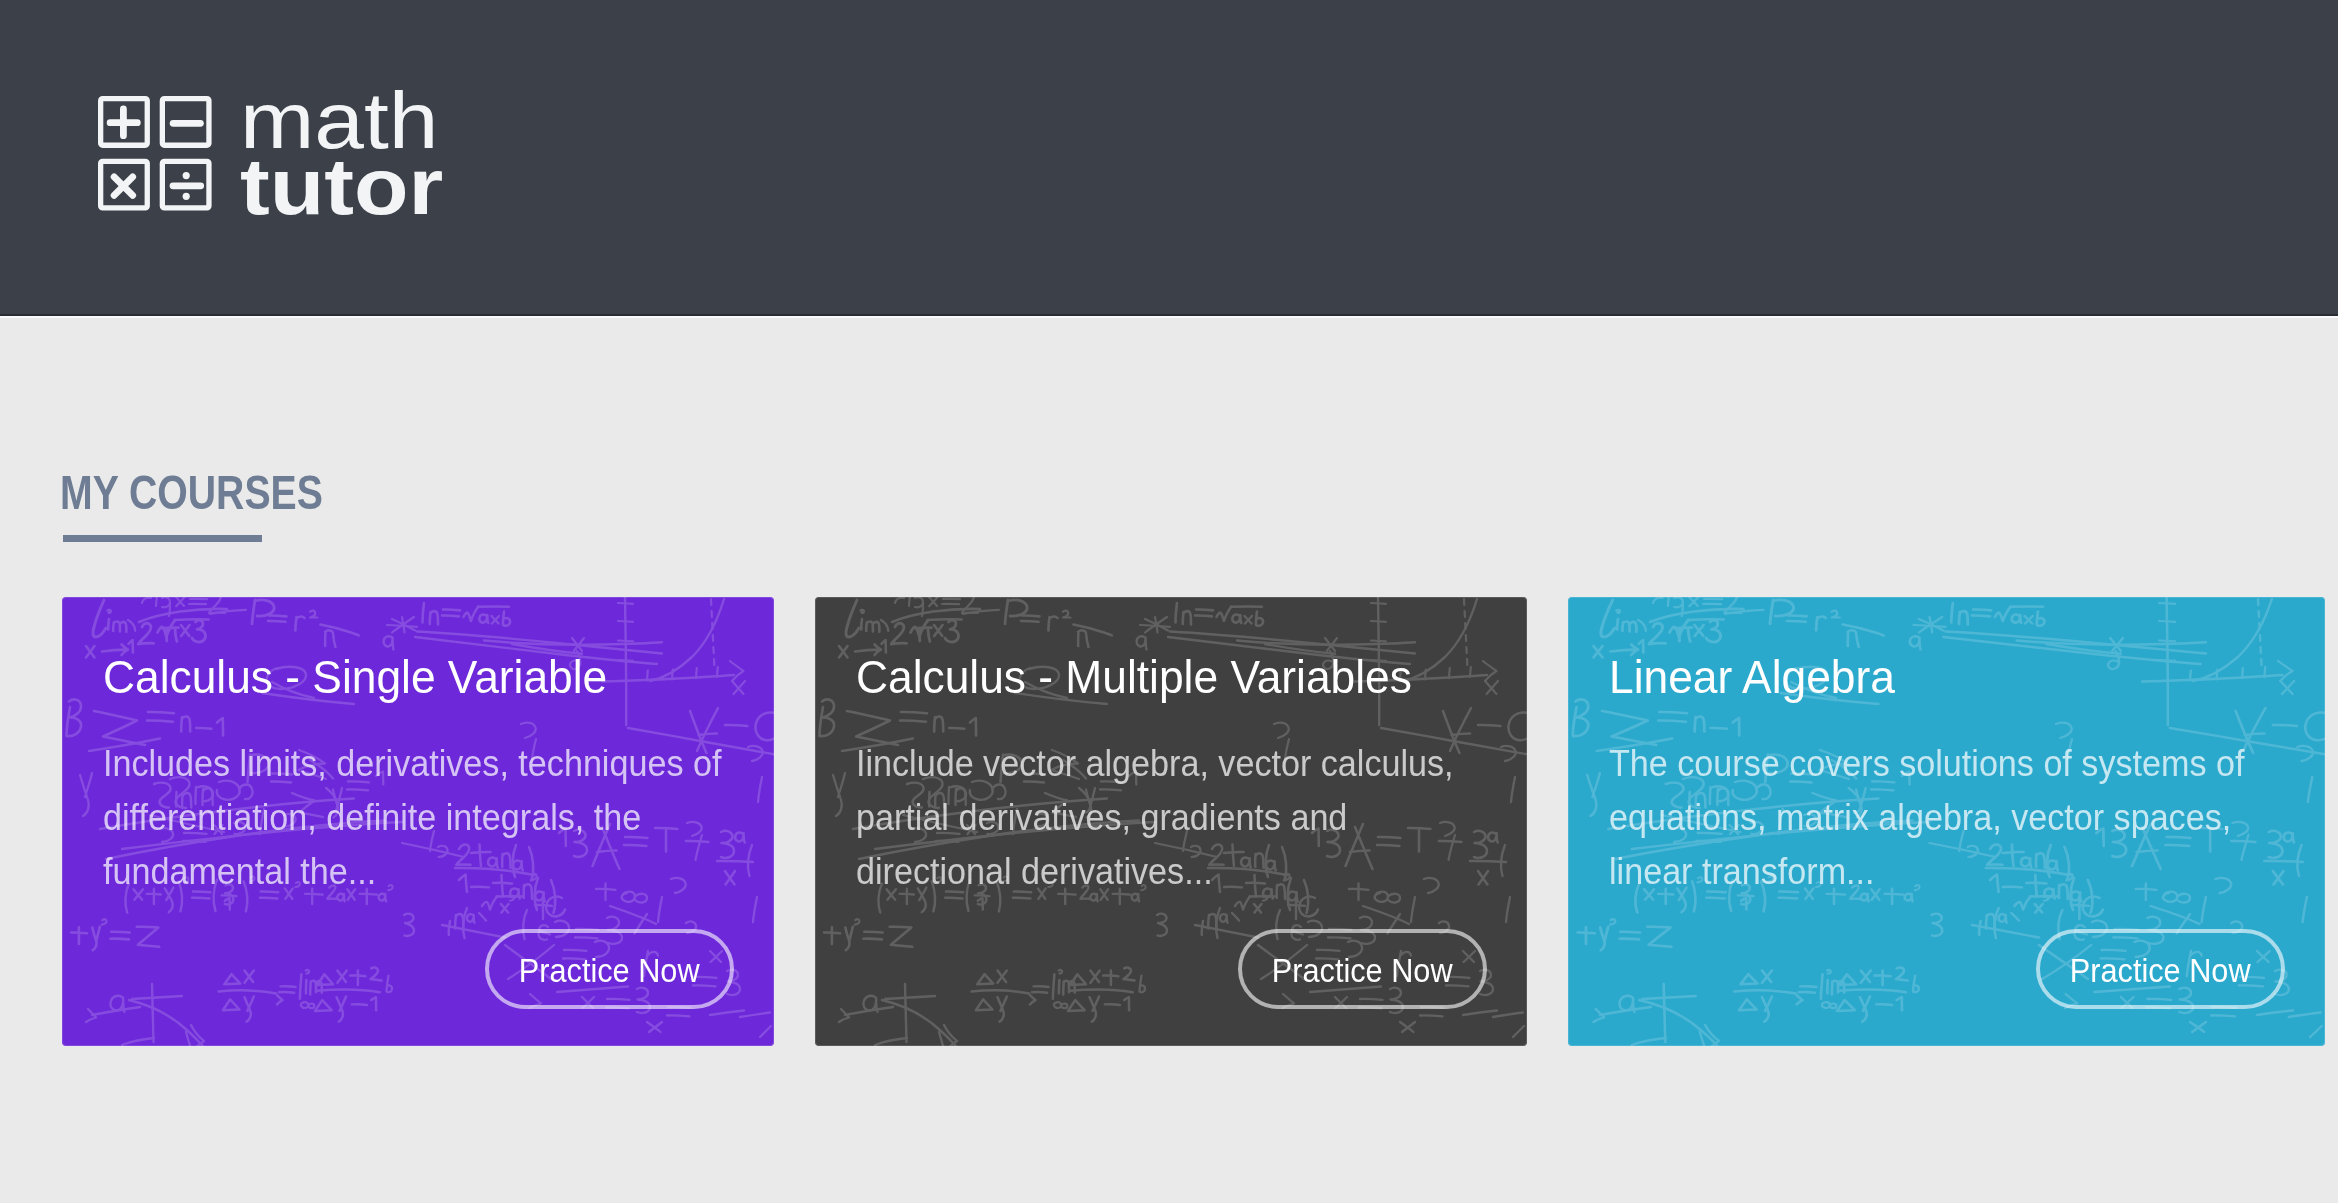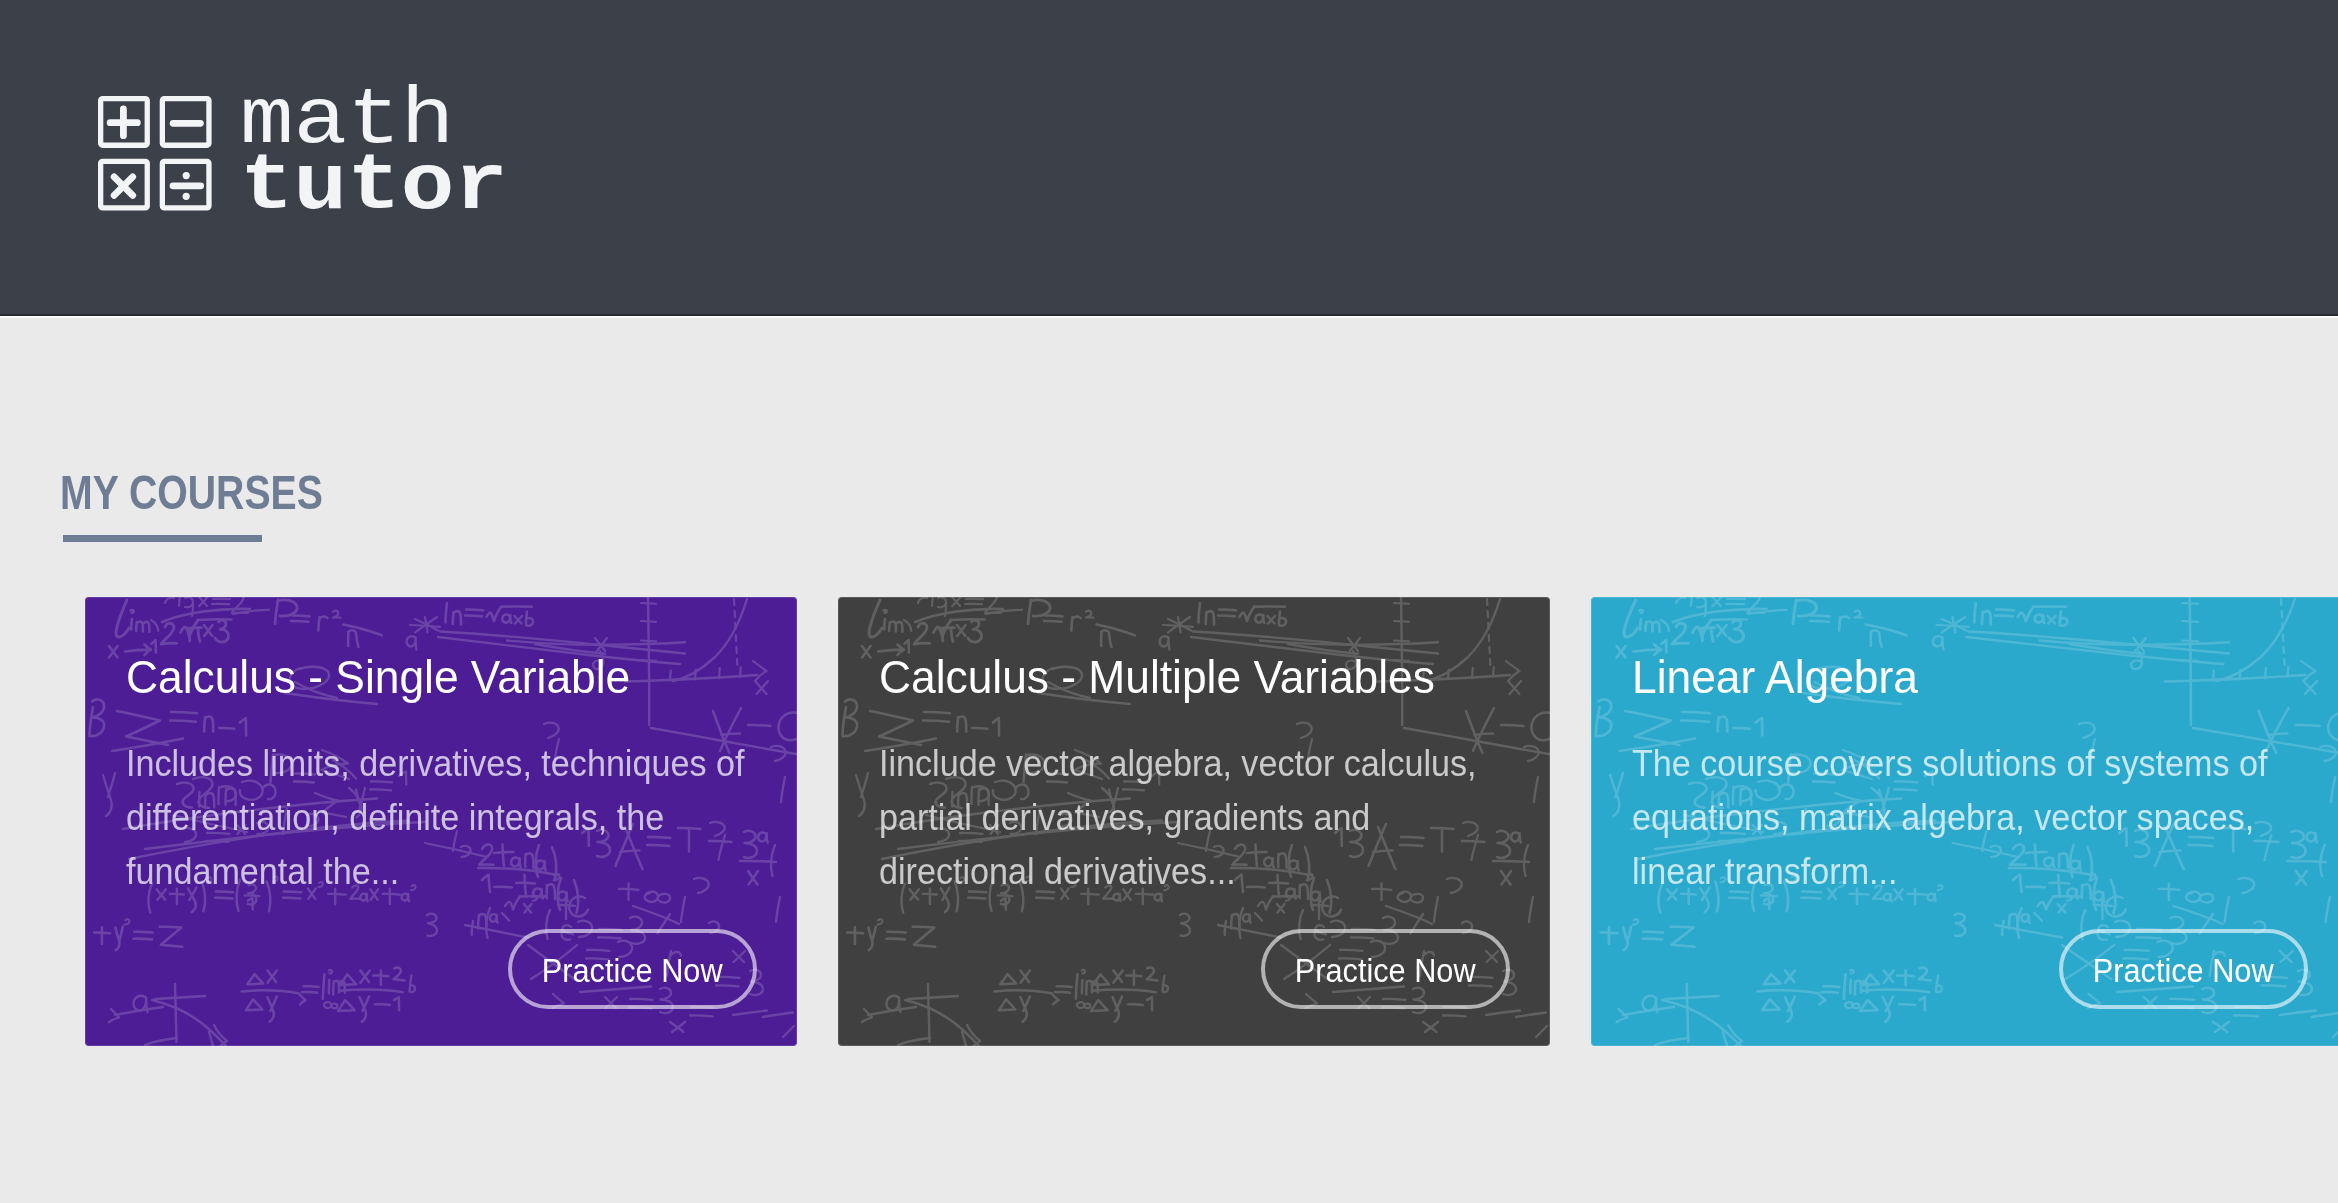--- a/index.html
+++ b/index.html
@@ -1,17 +1,17 @@
 <!DOCTYPE html>
 <html><head>
 <meta charset="utf-8">
 <style>
   html,body{margin:0;padding:0;}
   body{width:2338px;height:1203px;background:#eaeaea;font-family:"Liberation Sans",sans-serif;overflow:hidden;}
-  .header{height:316px;background:#3c4049;position:relative;box-sizing:border-box;border-bottom:2px solid #2a2e34;font-family:Liberation Mono, monospace;}
+  .header{height:316px;background:#3c4049;position:relative;box-sizing:border-box;border-bottom:2px solid #2a2e34;}
   .header-glow{position:absolute;left:0;top:316px;width:100%;height:2px;background:#fafafa;}
   .logo{position:absolute;left:98px;top:96px;display:flex;align-items:flex-start;}
   .logo-mark{width:115px;height:117px;display:block;}
   .logo-text{margin-left:27px;margin-top:-8px;color:#f3f4f5;transform:scaleX(1.13);transform-origin:0 0;}
   .logo-math{font-size:79px;font-weight:400;letter-spacing:0;line-height:66px;}
   .logo-tutor{font-size:79px;font-weight:700;letter-spacing:0;line-height:66px;}
   .section-title{position:absolute;left:60px;top:468px;margin:0;font-size:49px;font-weight:700;color:#6e7d94;line-height:49px;transform:scaleX(.80);transform-origin:0 0;white-space:nowrap;}
   .section-rule{position:absolute;left:63px;top:535px;width:199px;height:7px;background:#6e7d94;}
   .cards{position:absolute;left:62px;top:597px;display:flex;gap:41px;}
   .card{position:relative;width:712px;height:449px;border-radius:4px;overflow:hidden;}
@@ -302,21 +302,21 @@
           <path d="M698 440 C702 436 706 432 709 429" stroke-width="2.3"></path>
         </g>
       </g>
     </defs>
   </svg>
 <div class="header-glow"></div>
 <div class="main">
   <h2 class="section-title">MY COURSES</h2>
   <div class="section-rule"></div>
   <div class="cards">
-  <div class="card card0" style="background: #4c1d95; color: rgb(17, 107, 181); margin-left: 23px;">
+  <div class="card card0" style="background: #6d28d9; color: rgb(17, 107, 181);">
     <svg class="card-tex" viewBox="0 0 712 449" preserveAspectRatio="none">
           <use href="#mathtex"></use>
         </svg>
     <div class="card-edge"></div>
     <div class="card-body">
       <div class="card-title">Calculus - Single Variable</div>
       <div class="card-desc">Includes limits, derivatives, techniques of differentiation, definite integrals, the fundamental the...</div>
       <button class="btn">
             <span>Practice Now</span>
           </button>

